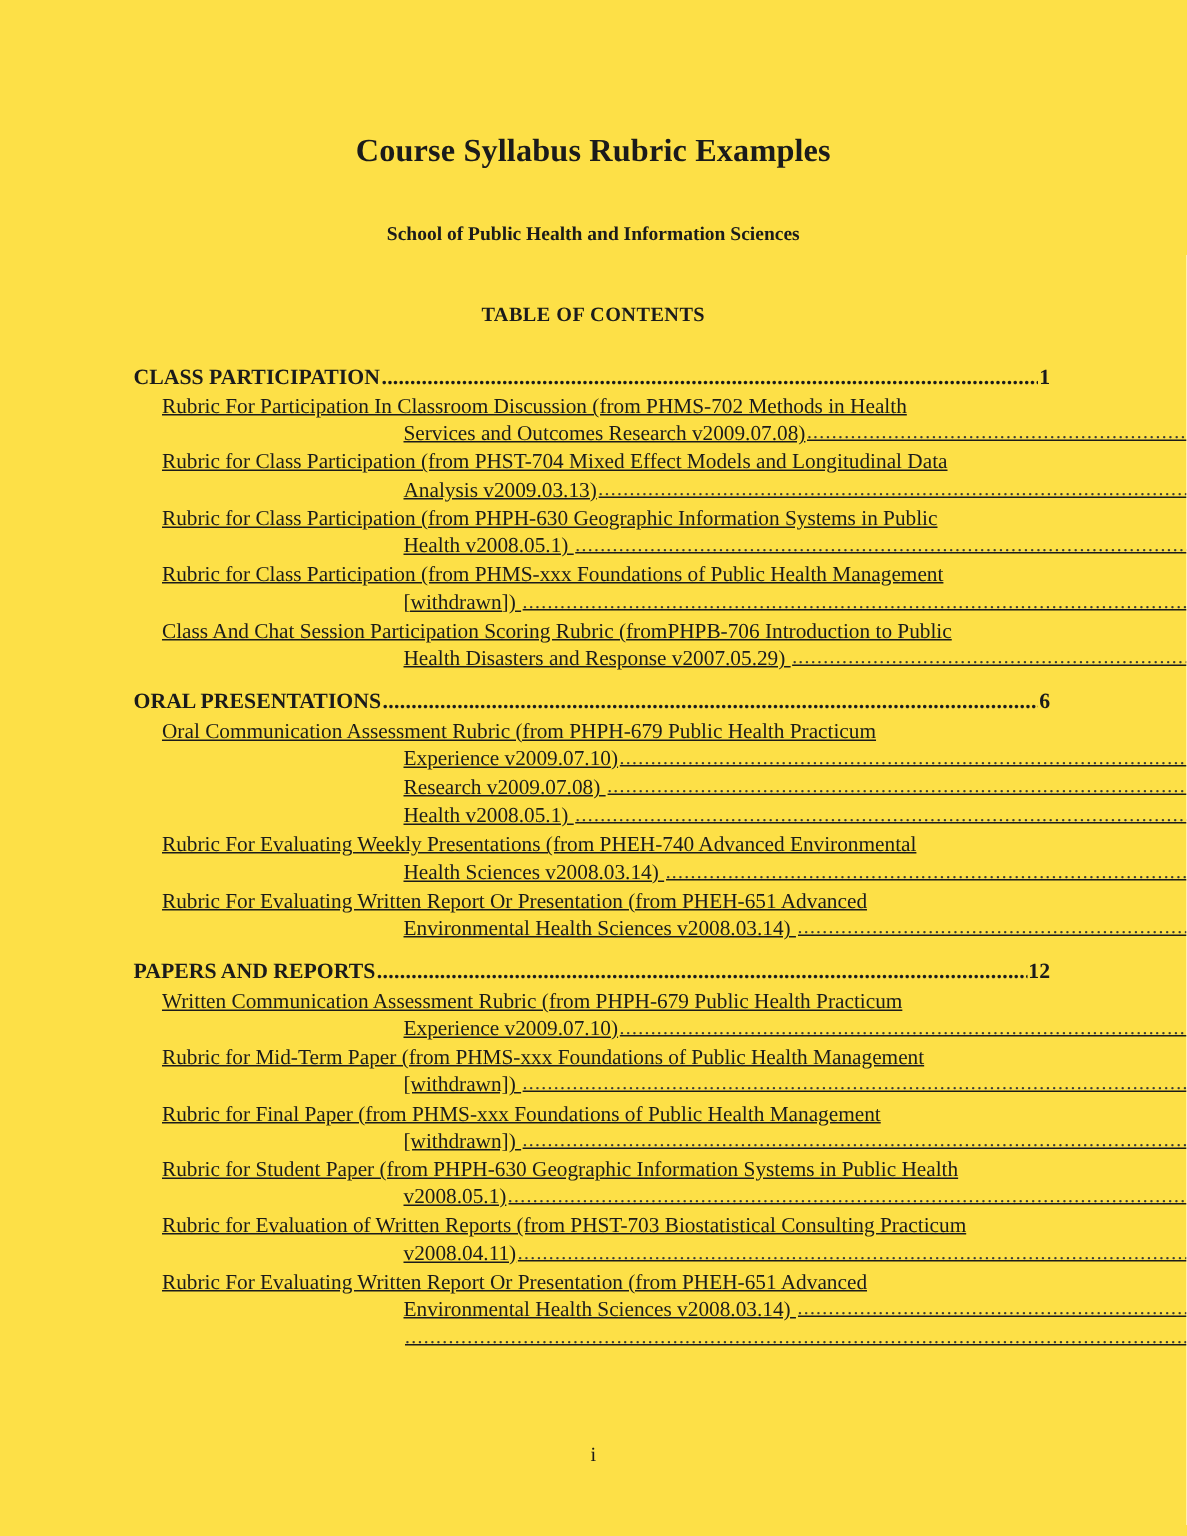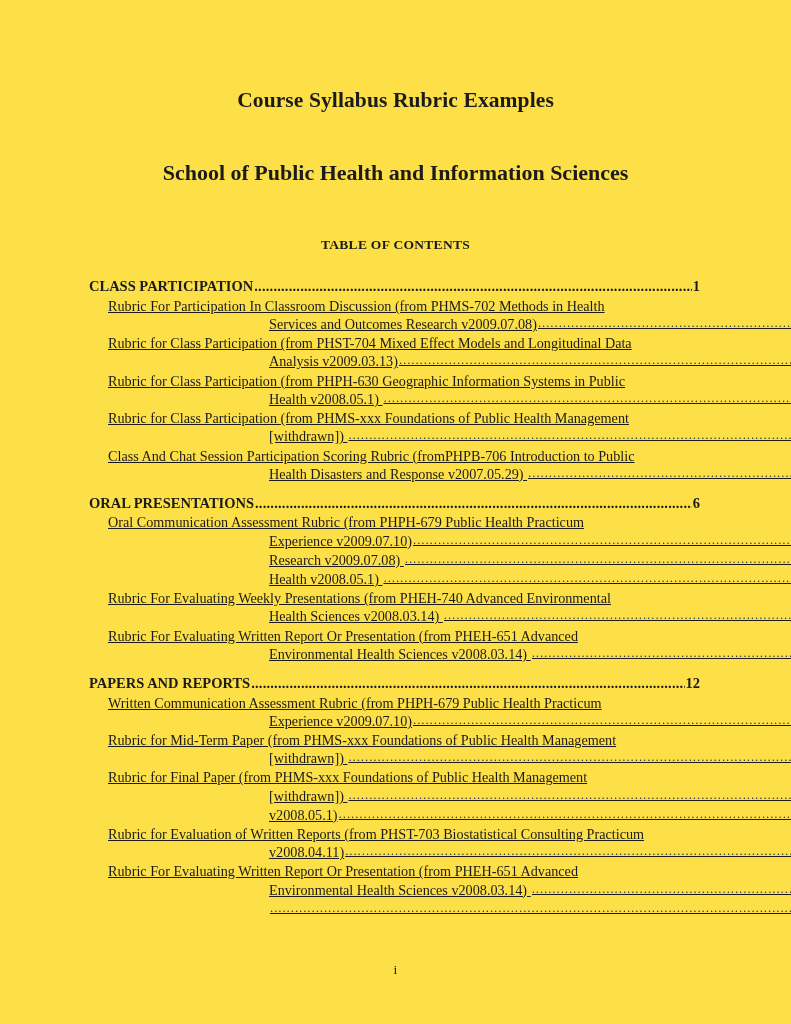--- a/index.html
+++ b/index.html
@@ -29,23 +29,23 @@
 
   .doc-title {
     font-size: 21.5px;
     font-weight: bold;
     letter-spacing: 0.1px;
     margin: 0;
     line-height: 1.2;
   }
 
   .doc-subtitle {
-    font-size: 22px;
-    font-weight: bold;
-    margin: 16px;
+    font-size: 13px;
+    font-weight: bold;
+    margin: 4px;
     padding-top: 30px;
     line-height: 1.2;
   }
 
   .toc-heading {
     font-size: 13.5px;
     font-weight: bold;
     margin: 0;
     padding-top: 35px;
     letter-spacing: 0.3px;
@@ -249,20 +249,21 @@
         </div>
       </div>
       <div class="entry">
         <div class="entry-line1">Rubric for Final Paper (from PHMS-xxx Foundations of Public Health Management</div>
         <div class="leader-row entry-line2">
           <span class="lr-text">[withdrawn]) </span>
           <span class="lr-dots">.................................................................................................................................................</span>
         </div>
       </div>
       <div class="entry">
+        <div class="entry-line1">Rubric for Student Paper (from PHPH-630 Geographic Information Systems in Public Health</div>
         <div class="leader-row entry-line2">
           <span class="lr-text">v2008.05.1)</span>
           <span class="lr-dots">.................................................................................................................................................</span>
         </div>
       </div>
       <div class="entry">
         <div class="entry-line1">Rubric for Evaluation of Written Reports (from PHST-703 Biostatistical Consulting Practicum</div>
         <div class="leader-row entry-line2">
           <span class="lr-text">v2008.04.11)</span>
           <span class="lr-dots">.................................................................................................................................................</span>

